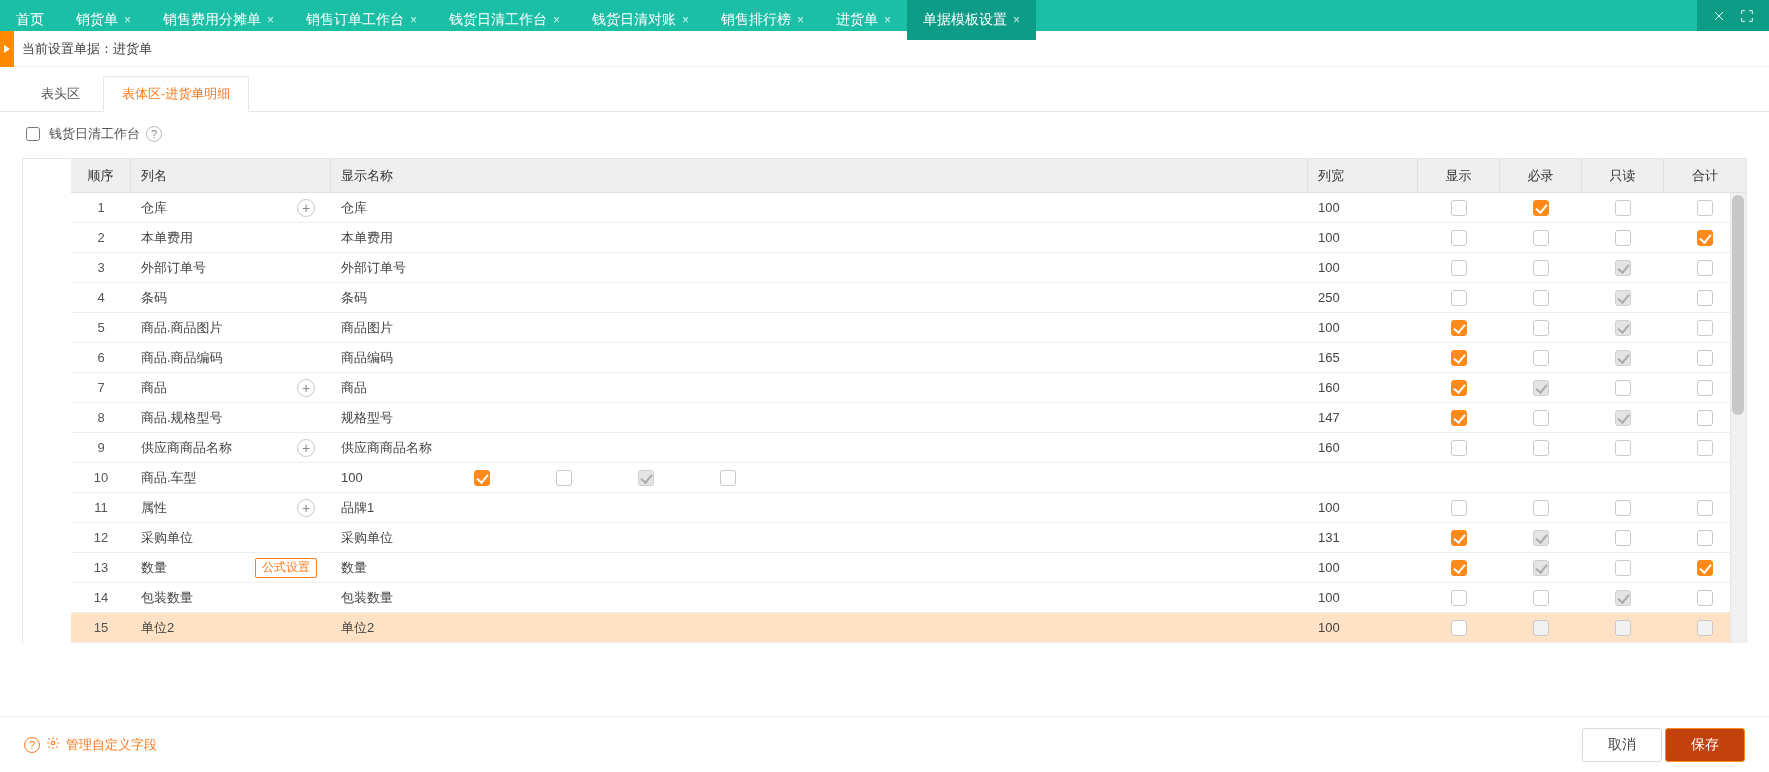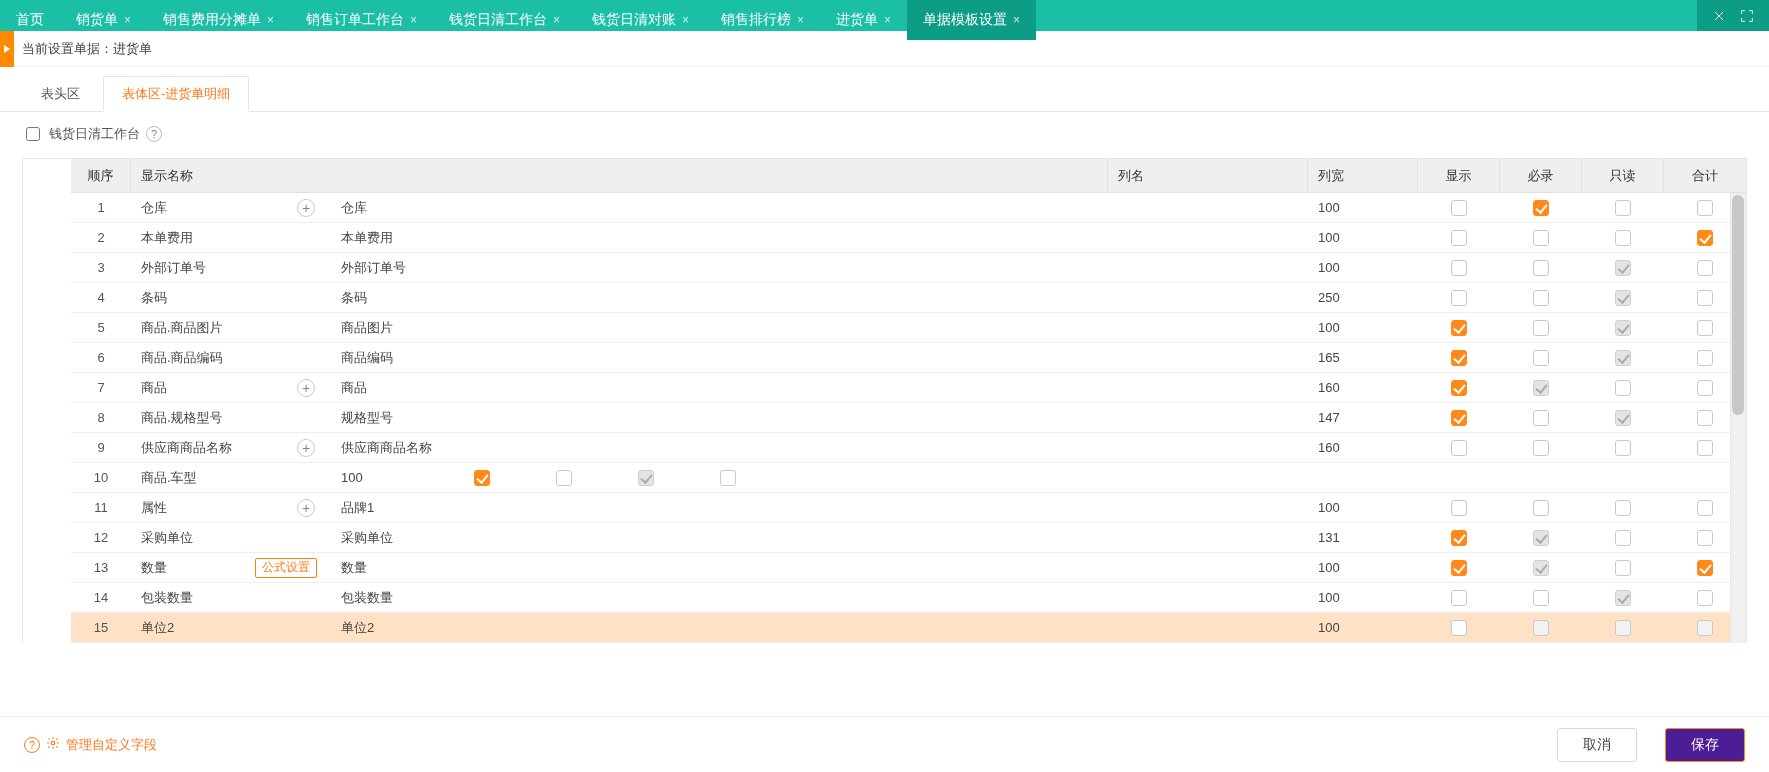--- a/index.html
+++ b/index.html
@@ -67,24 +67,24 @@
   
   .scroll-hint { position:absolute; right:0; top:0; width:16px; height:100%; background:linear-gradient(#f0f0f0,#f0f0f0); border-left:1px solid #e6e6e6; }
   .scroll-thumb { position:absolute; right:2px; top:2px; width:12px; height:220px; background:#c7c7c7; border-radius:6px; }
 
   
   .footer { position:fixed; left:0; right:0; bottom:0; height:56px; background:#fff; border-top:1px solid #eee; display:flex; align-items:center; padding:0 24px; width:1769px; }
   .footer-left { display:flex; align-items:center; gap:6px; color:#ff7a1a; font-size:13px; }
   .footer-left .help-icon { border-color:#ff7a1a; color:#ff7a1a; }
   .footer-left .gear-icon svg { width:14px; height:14px; }
   .footer-left a { color:#ff7a1a; text-decoration:none; cursor:pointer; }
-  .footer-right { margin-left:auto; display:flex; gap:28px;padding-left:20px; }
+  .footer-right { margin-left:auto; display:flex; gap:3px;padding-left:20px; }
   .btn { min-width:80px; height:34px; border-radius:3px; font-size:14px; display:inline-flex; align-items:center; justify-content:center; cursor:pointer; }
   .btn-default { background:#fff; border:1px solid #d9d9d9; color:#444; }
-  .btn-primary { background:#4c1d95; border:1px solid #ff8a1a; color:#fff;font-family:Liberation Mono, monospace; }
+  .btn-primary { background:#c2410c; border:1px solid #ff8a1a; color:#fff;font-family:Liberation Mono, monospace; }
 </style>
 </head>
 <body>
 
 <div class="topbar">
   <div class="tab">
       <span>首页</span>
     </div>
     <div class="tab">
       <span>销货单</span>
@@ -154,22 +154,22 @@
   <div class="summary-row">
     <input type="checkbox" style="">
     <span>钱货日清工作台</span>
     <span class="help-icon">?</span>
   </div>
 
   <div class="table-wrap">
     <div class="grid">
       <div class="grid-header">
         <div class="hcell col-seq">顺序</div>
+        <div class="hcell col-name">列名</div>
         <div class="hcell col-disp">显示名称</div>
-        <div class="hcell col-name">列名</div>
         <div class="hcell col-width">列宽</div>
         <div class="hcell col-chk">显示</div>
         <div class="hcell col-chk">必录</div>
         <div class="hcell col-chk">只读</div>
         <div class="hcell col-chk last">合计</div>
       </div>
       <div class="grid-body" id="grid-body">
 
         <div class="row">
             <div class="cell col-seq">1</div>

